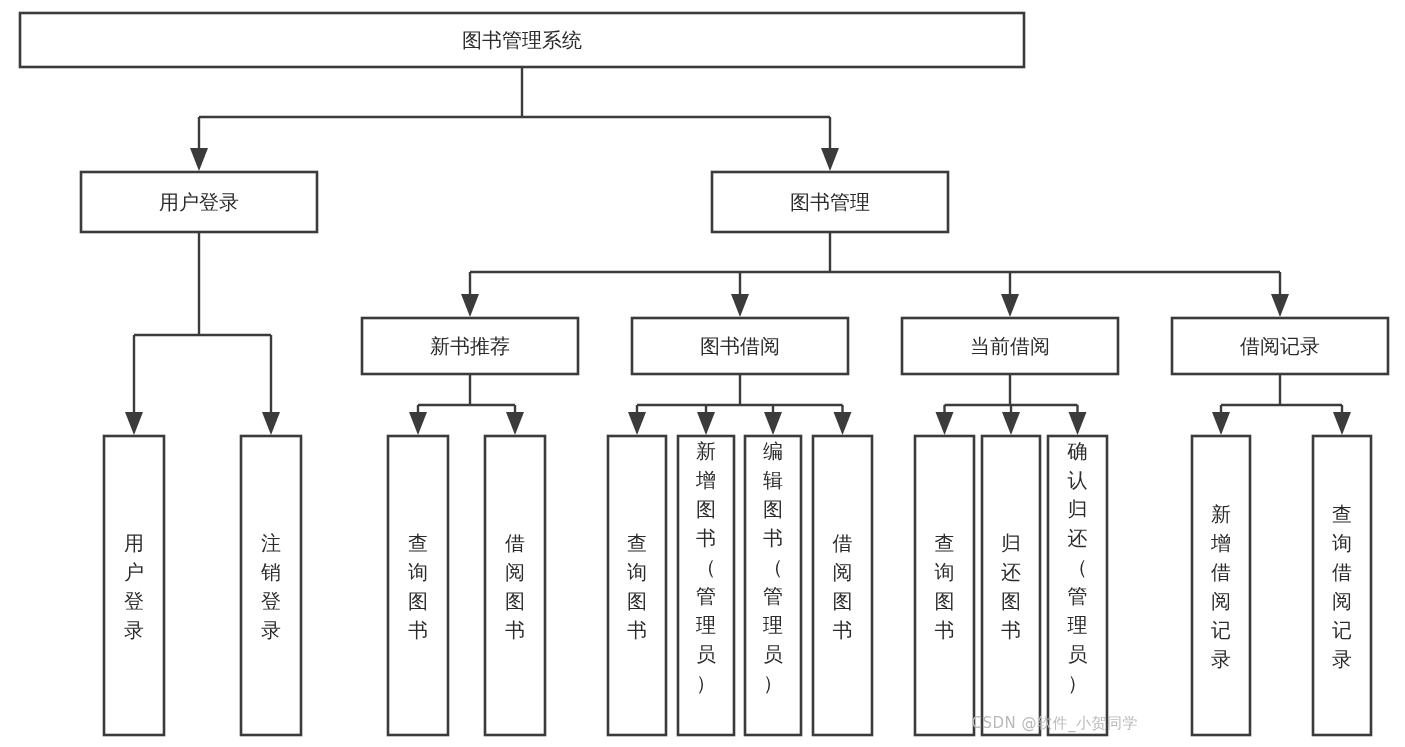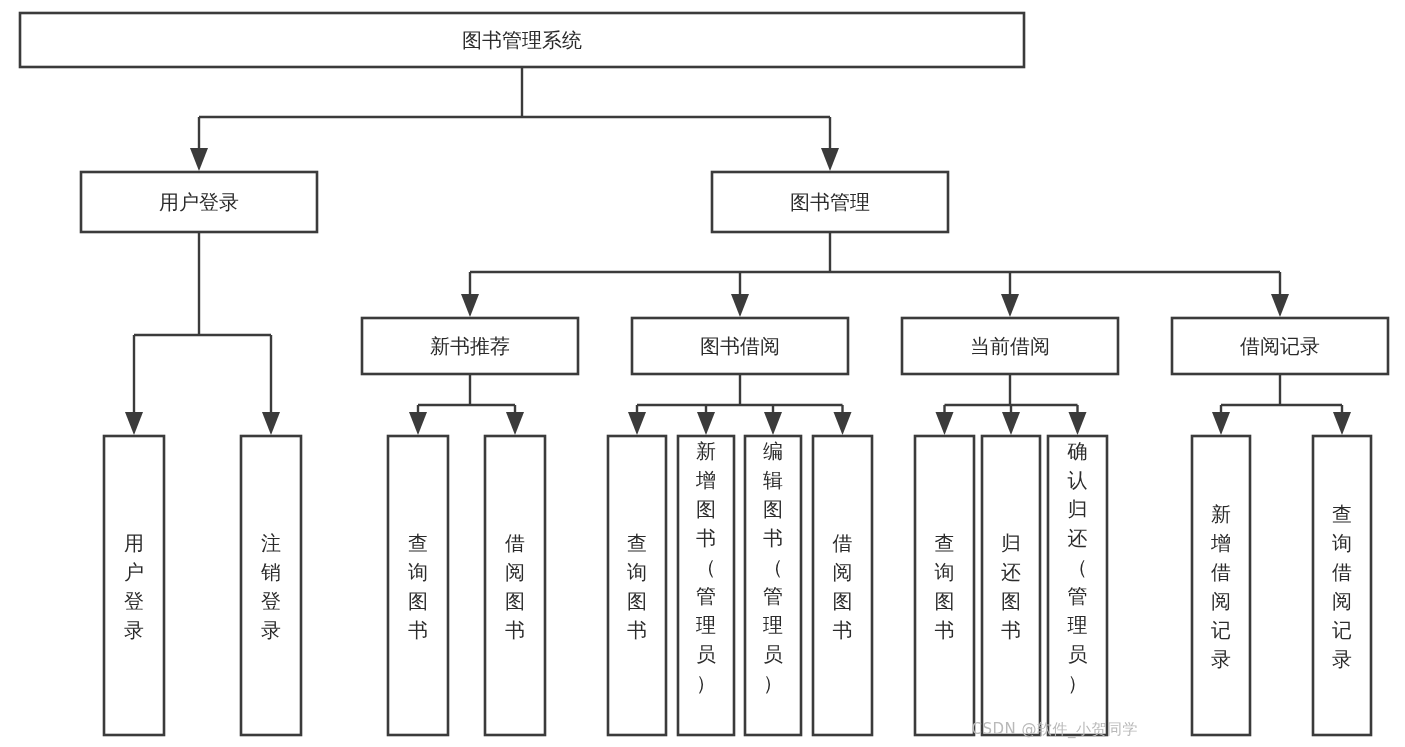--- a/index.html
+++ b/index.html
@@ -50,21 +50,21 @@
     stroke-width: 2.4;
     fill: none;
   }
   .arrow-head {
     fill: #3b3b3b;
     stroke: none;
   }
   .watermark-text {
     position: absolute;
     right: 12px;
-    bottom: 8px;
+    bottom: 14px;
     font-family: "DejaVu Sans", "Liberation Sans", sans-serif;
     font-size: 15px;
     color: #b9b9b9;
     white-space: nowrap;
     letter-spacing: 0.5px;
     user-select: none;
   }
 </style>
 </head>
 <body>

